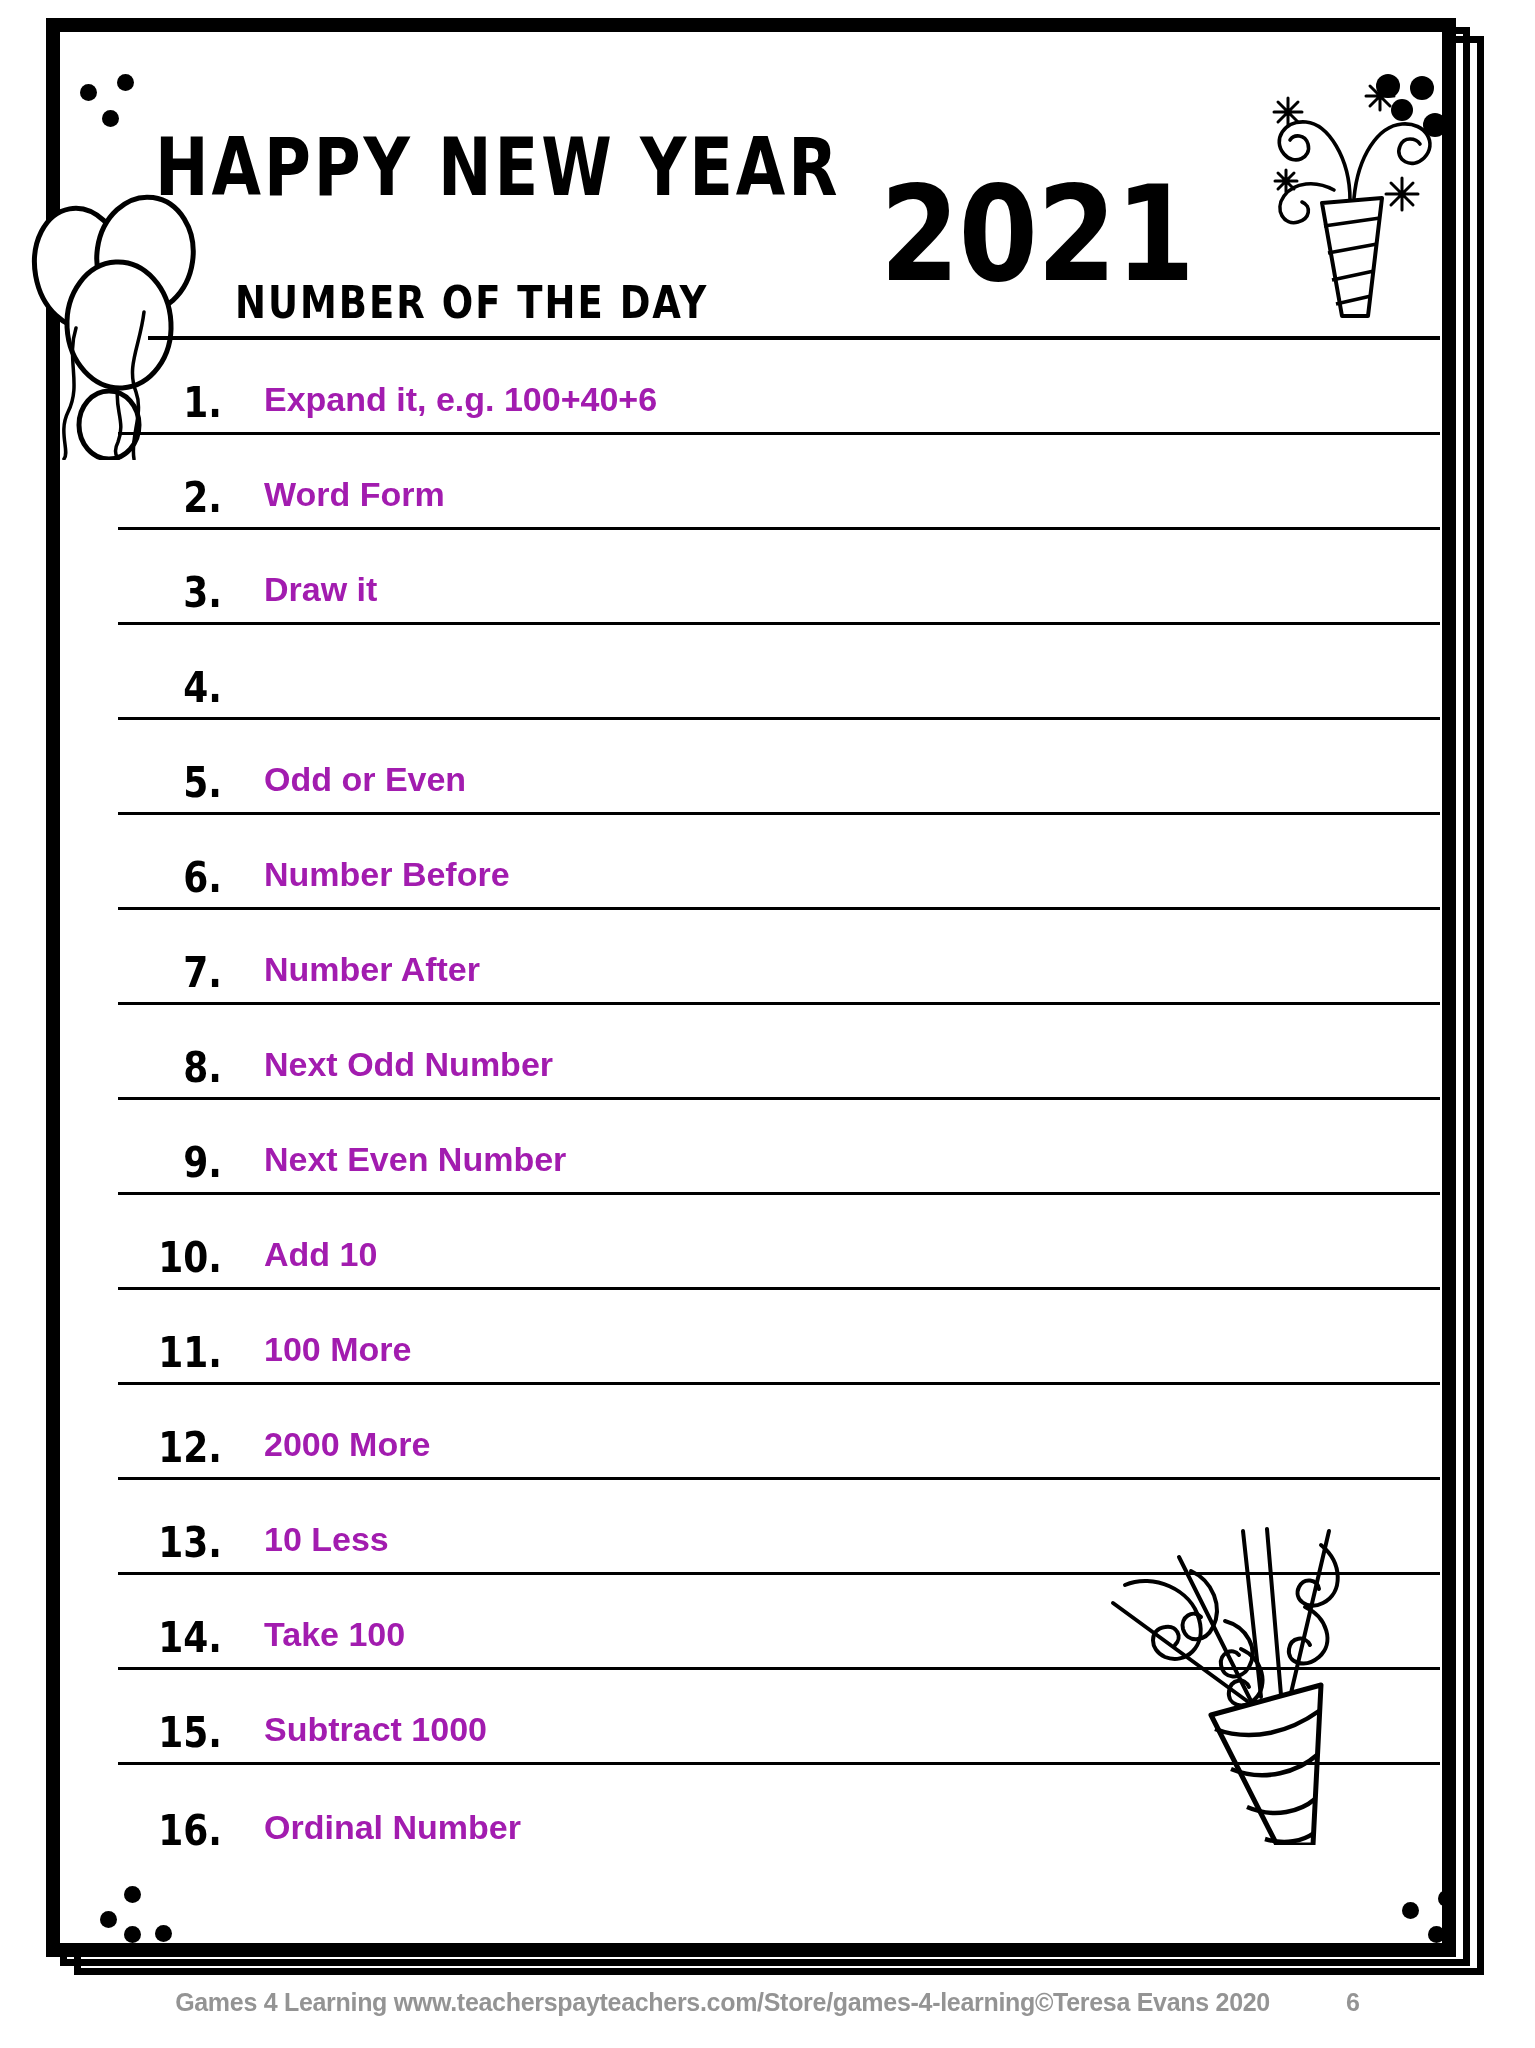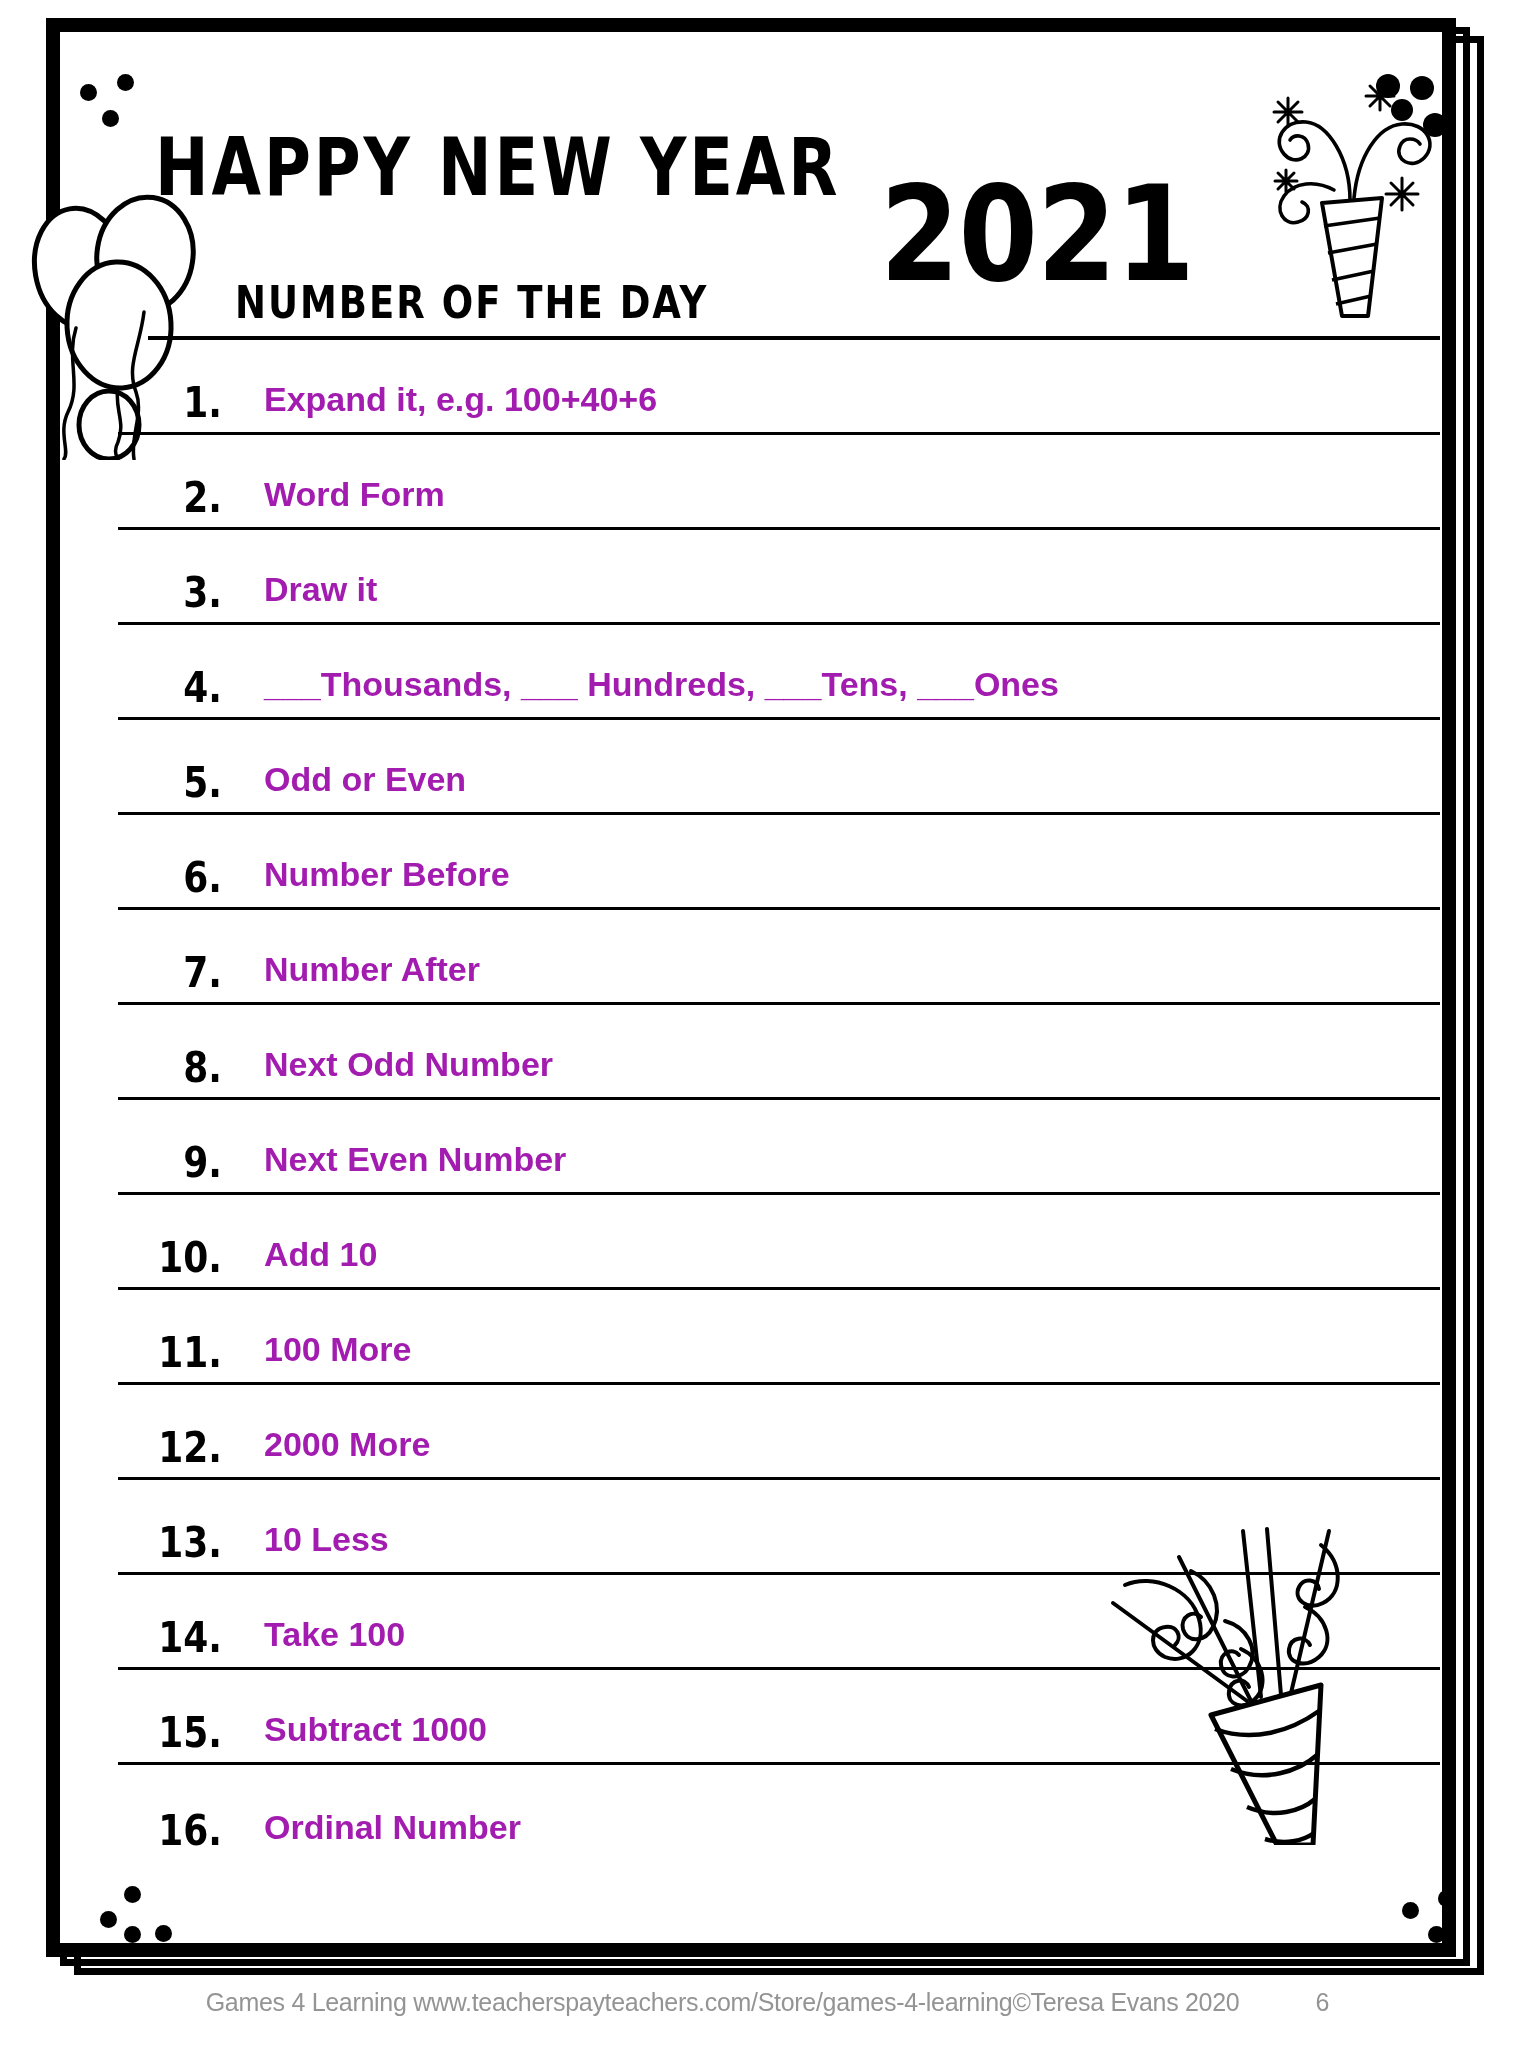--- a/index.html
+++ b/index.html
@@ -149,20 +149,21 @@
     top: 1988px;
     width: 1535px;
     display: flex;
     align-items: baseline;
     justify-content: center;
     gap: 0;
     font-family: "Liberation Sans", sans-serif;
     font-size: 25px;
     color: #949494;
     white-space: nowrap;
+    font-weight: bold;
   }
   .footer-credit { letter-spacing: -0.3px; }
   .footer-copy { letter-spacing: -0.3px; }
   .footer-page { margin-left: 76px; }
 
   
   .deco { position: absolute; }
   #balloons   { left: 14px;   top: 160px;  width: 215px; height: 300px; }
   #popper-tr  { left: 1250px; top: 48px;   width: 240px; height: 270px; }
   #horn-br    { left: 1095px; top: 1515px; width: 330px; height: 330px; }
@@ -277,21 +278,20 @@
       <div class="row">
         <div class="row-num">2.</div>
         <div class="row-label">Word Form</div>
       </div>
       <div class="row">
         <div class="row-num">3.</div>
         <div class="row-label">Draw it</div>
       </div>
       <div class="row">
         <div class="row-num">4.</div>
-        <div class="row-label">___Thousands, ___ Hundreds, ___Tens, ___Ones</div>
       </div>
       <div class="row">
         <div class="row-num">5.</div>
         <div class="row-label">Odd or Even</div>
       </div>
       <div class="row">
         <div class="row-num">6.</div>
         <div class="row-label">Number Before</div>
       </div>
       <div class="row">

